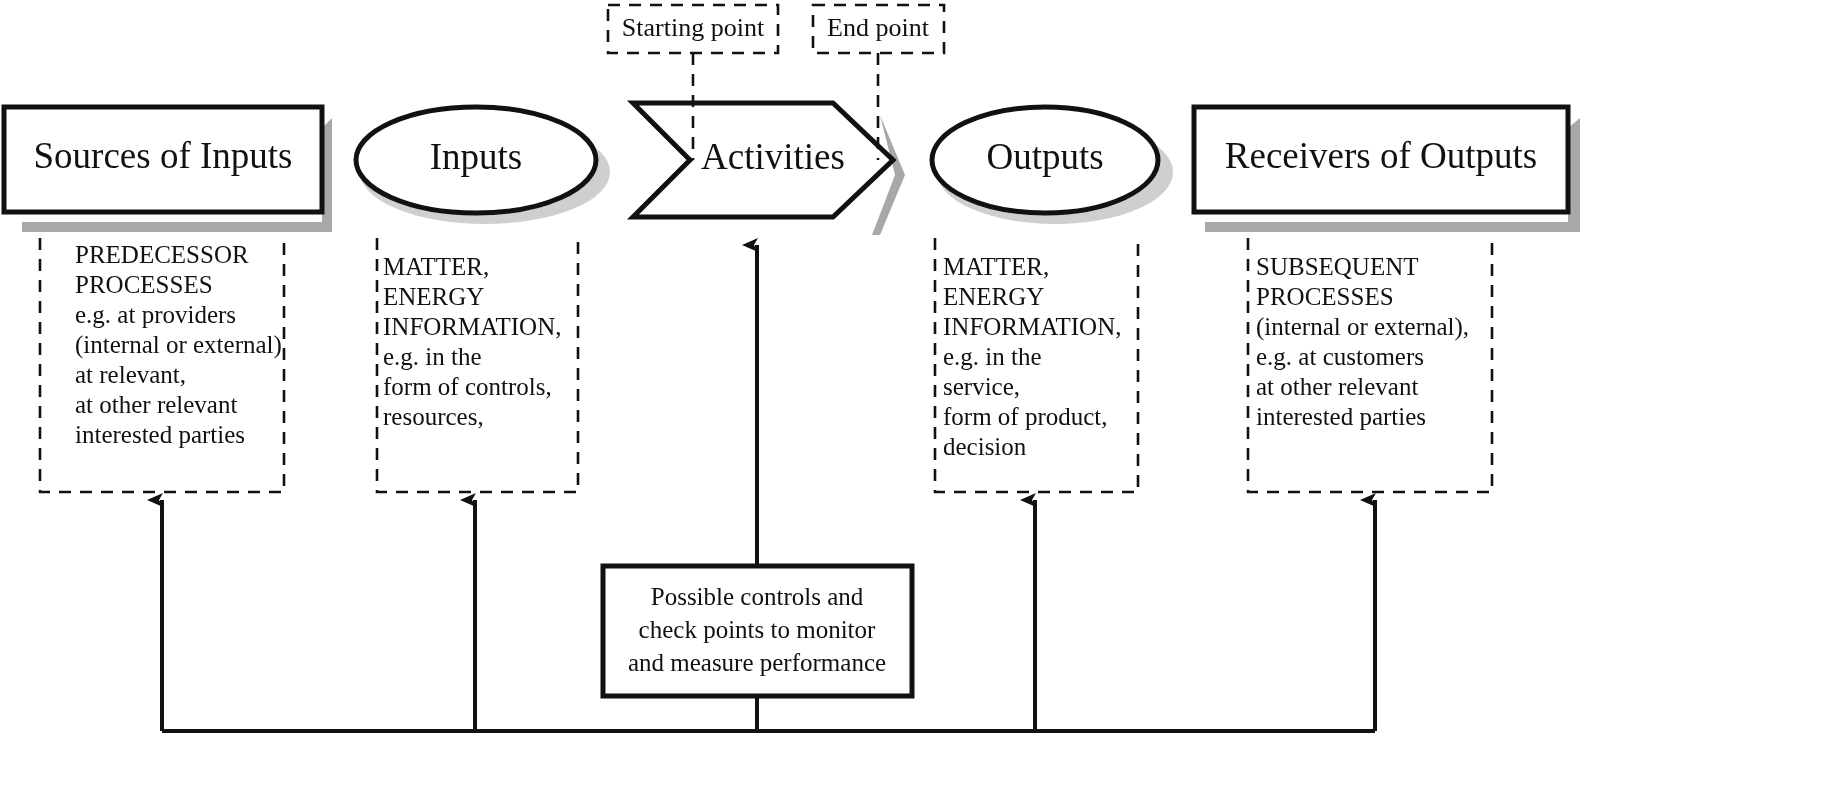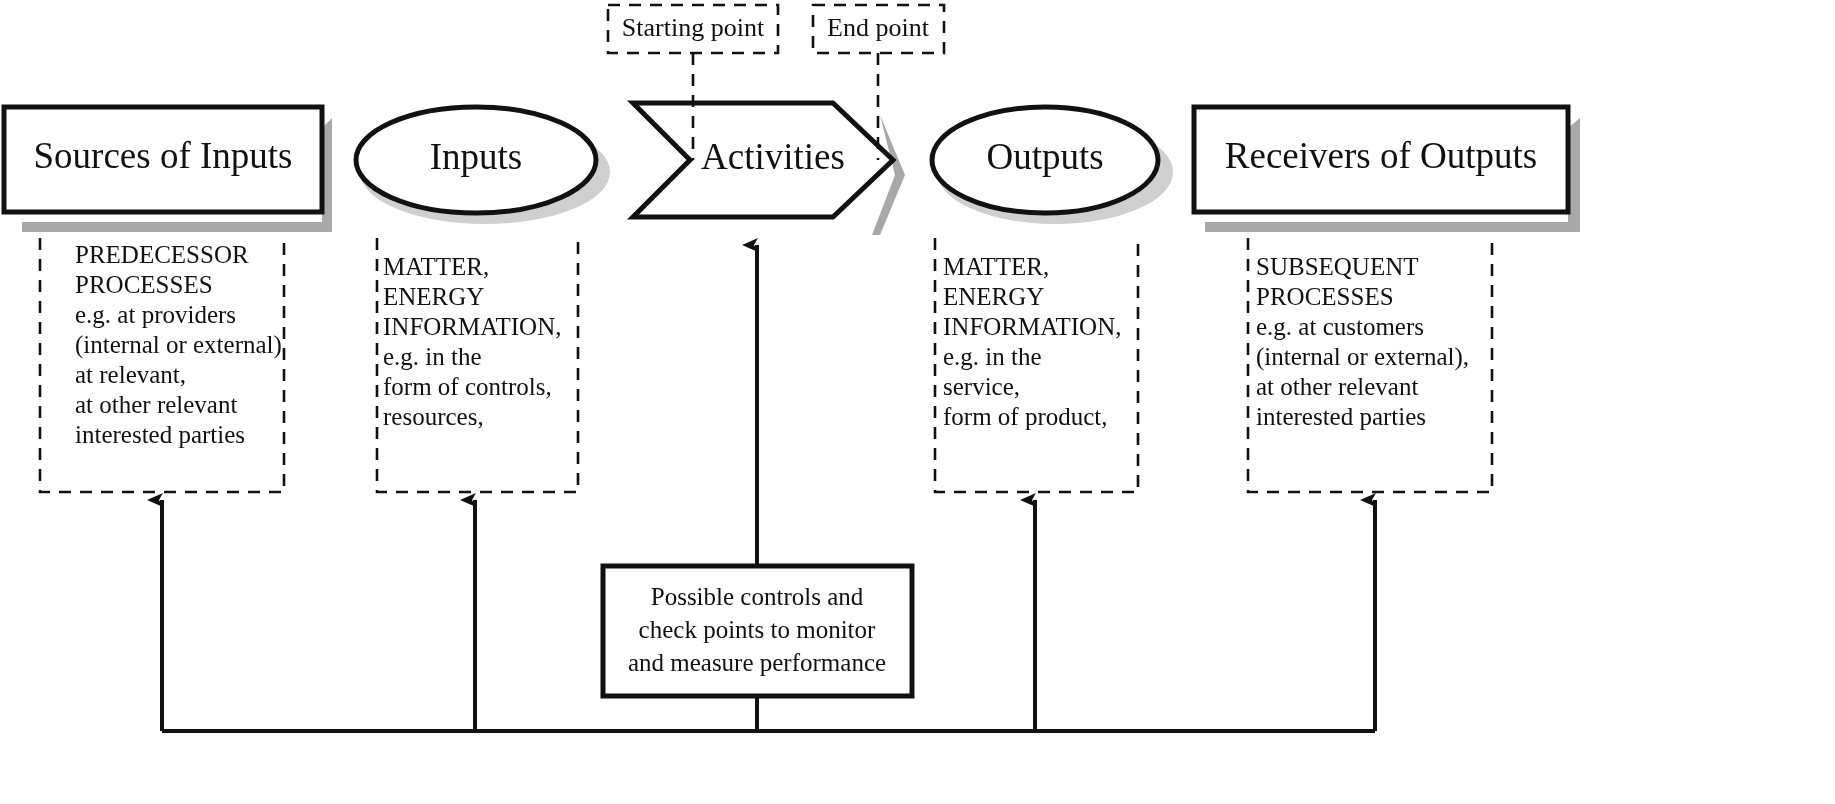--- a/index.html
+++ b/index.html
@@ -144,24 +144,25 @@
     <span class="detail-line">resources,</span>
   </div>
 
   <div class="detail-box detail-text" style="left:943px;top:252px;width:210px;">
     <span class="detail-line">MATTER,</span>
     <span class="detail-line">ENERGY</span>
     <span class="detail-line">INFORMATION,</span>
     <span class="detail-line">e.g. in the</span>
     <span class="detail-line">service,</span>
     <span class="detail-line">form of product,</span>
+    <span class="detail-line">decision</span>
   </div>
 
   <div class="detail-box detail-text" style="left:1256px;top:252px;width:250px;">
     <span class="detail-line">SUBSEQUENT</span>
     <span class="detail-line">PROCESSES</span>
+    <span class="detail-line">(internal or external),</span>
     <span class="detail-line">e.g. at customers</span>
-    <span class="detail-line">(internal or external),</span>
     <span class="detail-line">at other relevant</span>
     <span class="detail-line">interested parties</span>
   </div>
 
 </div>
 
 </body></html>

